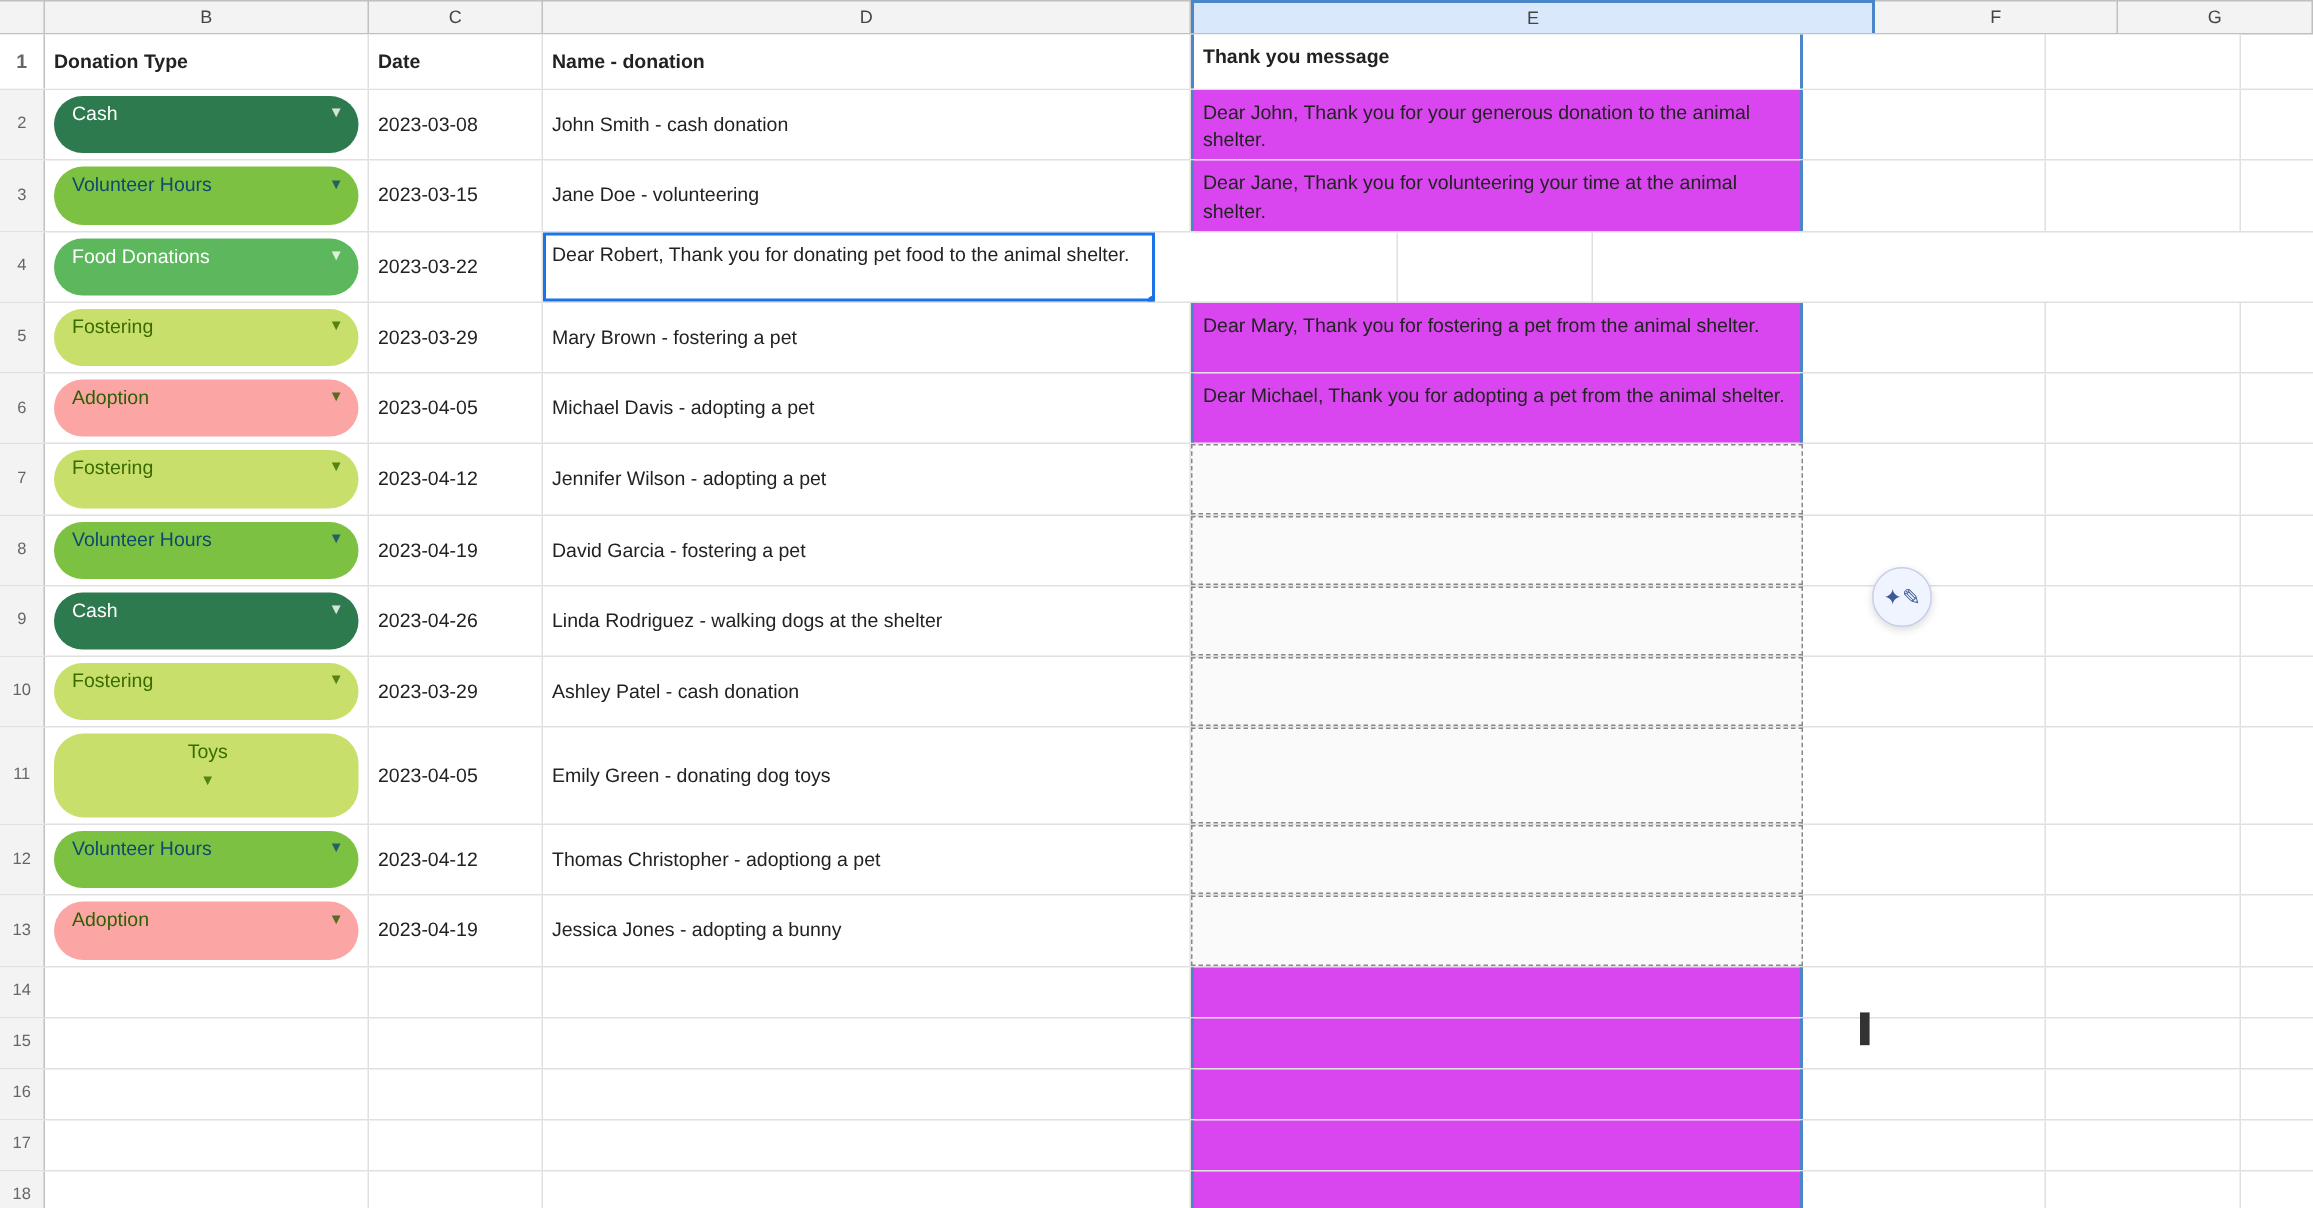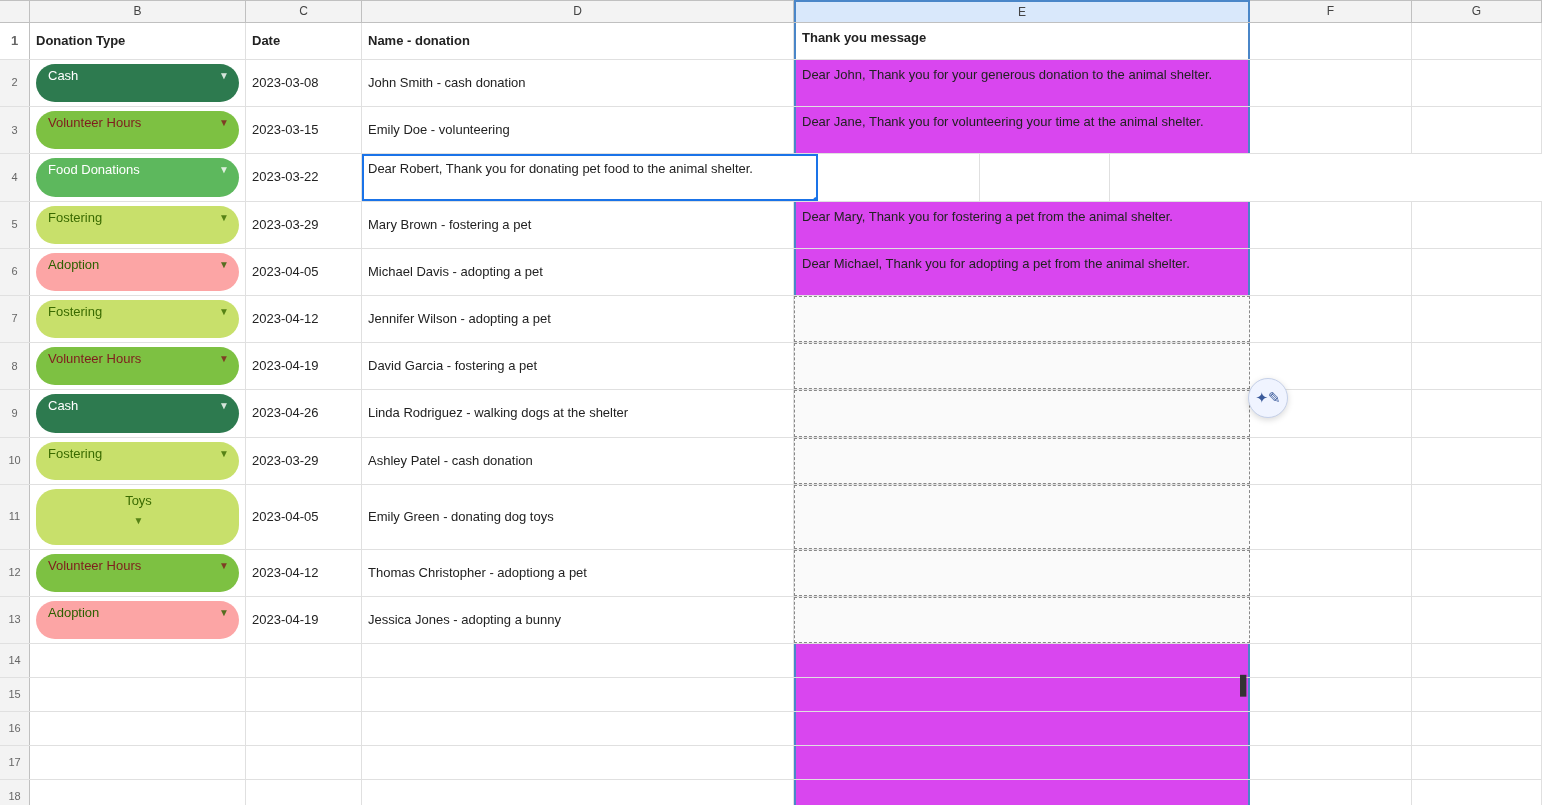--- a/index.html
+++ b/index.html
@@ -71,21 +71,21 @@
       background: #f3f3f3;
       justify-content: center;
       font-size: 11px;
       color: #666;
       border-right: 1px solid #c0c0c0;
     }
 
     .cell-b { width: 216px; }
     .cell-c { width: 116px; }
     .cell-d { width: 432px; }
-    .cell-e { width: 456px; align-items: flex-start; padding-top: 6px; flex-wrap: wrap; }
+    .cell-e { width: 408px; align-items: flex-start; padding-top: 6px; flex-wrap: wrap; }
     .cell-f { width: 162px; }
     .cell-g { width: 130px; }
 
     
     .header-row .cell {
       font-weight: bold;
       font-size: 13px;
       background: #fff;
       min-height: 36px;
     }
@@ -131,21 +131,21 @@
       justify-content: space-between;
       cursor: pointer;
     }
 
     .chip-cash {
       background: #2d7a4f;
       color: #fff;
     }
     .chip-volunteer {
       background: #7dc142;
-      color: #7f1d1d;
+      color: #0c4a6e;
     }
     .chip-food {
       background: #5db85d;
       color: #fff;
     }
     .chip-fostering {
       background: #c8e06b;
       color: #3a6b00;
     }
     .chip-adoption {
@@ -257,21 +257,21 @@
         </div>
         <div class="row">
           <div class="cell cell-row-num">3</div>
           <div class="cell cell-b">
             <div class="chip chip-volunteer">
               <span>Volunteer Hours</span>
               <span class="chip-arrow">▼</span>
             </div>
           </div>
           <div class="cell cell-c">2023-03-15</div>
-          <div class="cell cell-d">Emily Doe - volunteering</div>
+          <div class="cell cell-d">Jane Doe - volunteering</div>
           <div class="cell cell-e cell-e-highlighted">Dear Jane, Thank you for volunteering your time at the animal shelter.</div>
           <div class="cell cell-f"></div>
           <div class="cell cell-g"></div>
         </div>
         <div class="row">
           <div class="cell cell-row-num">4</div>
           <div class="cell cell-b">
             <div class="chip chip-food">
               <span>Food Donations</span>
               <span class="chip-arrow">▼</span>

